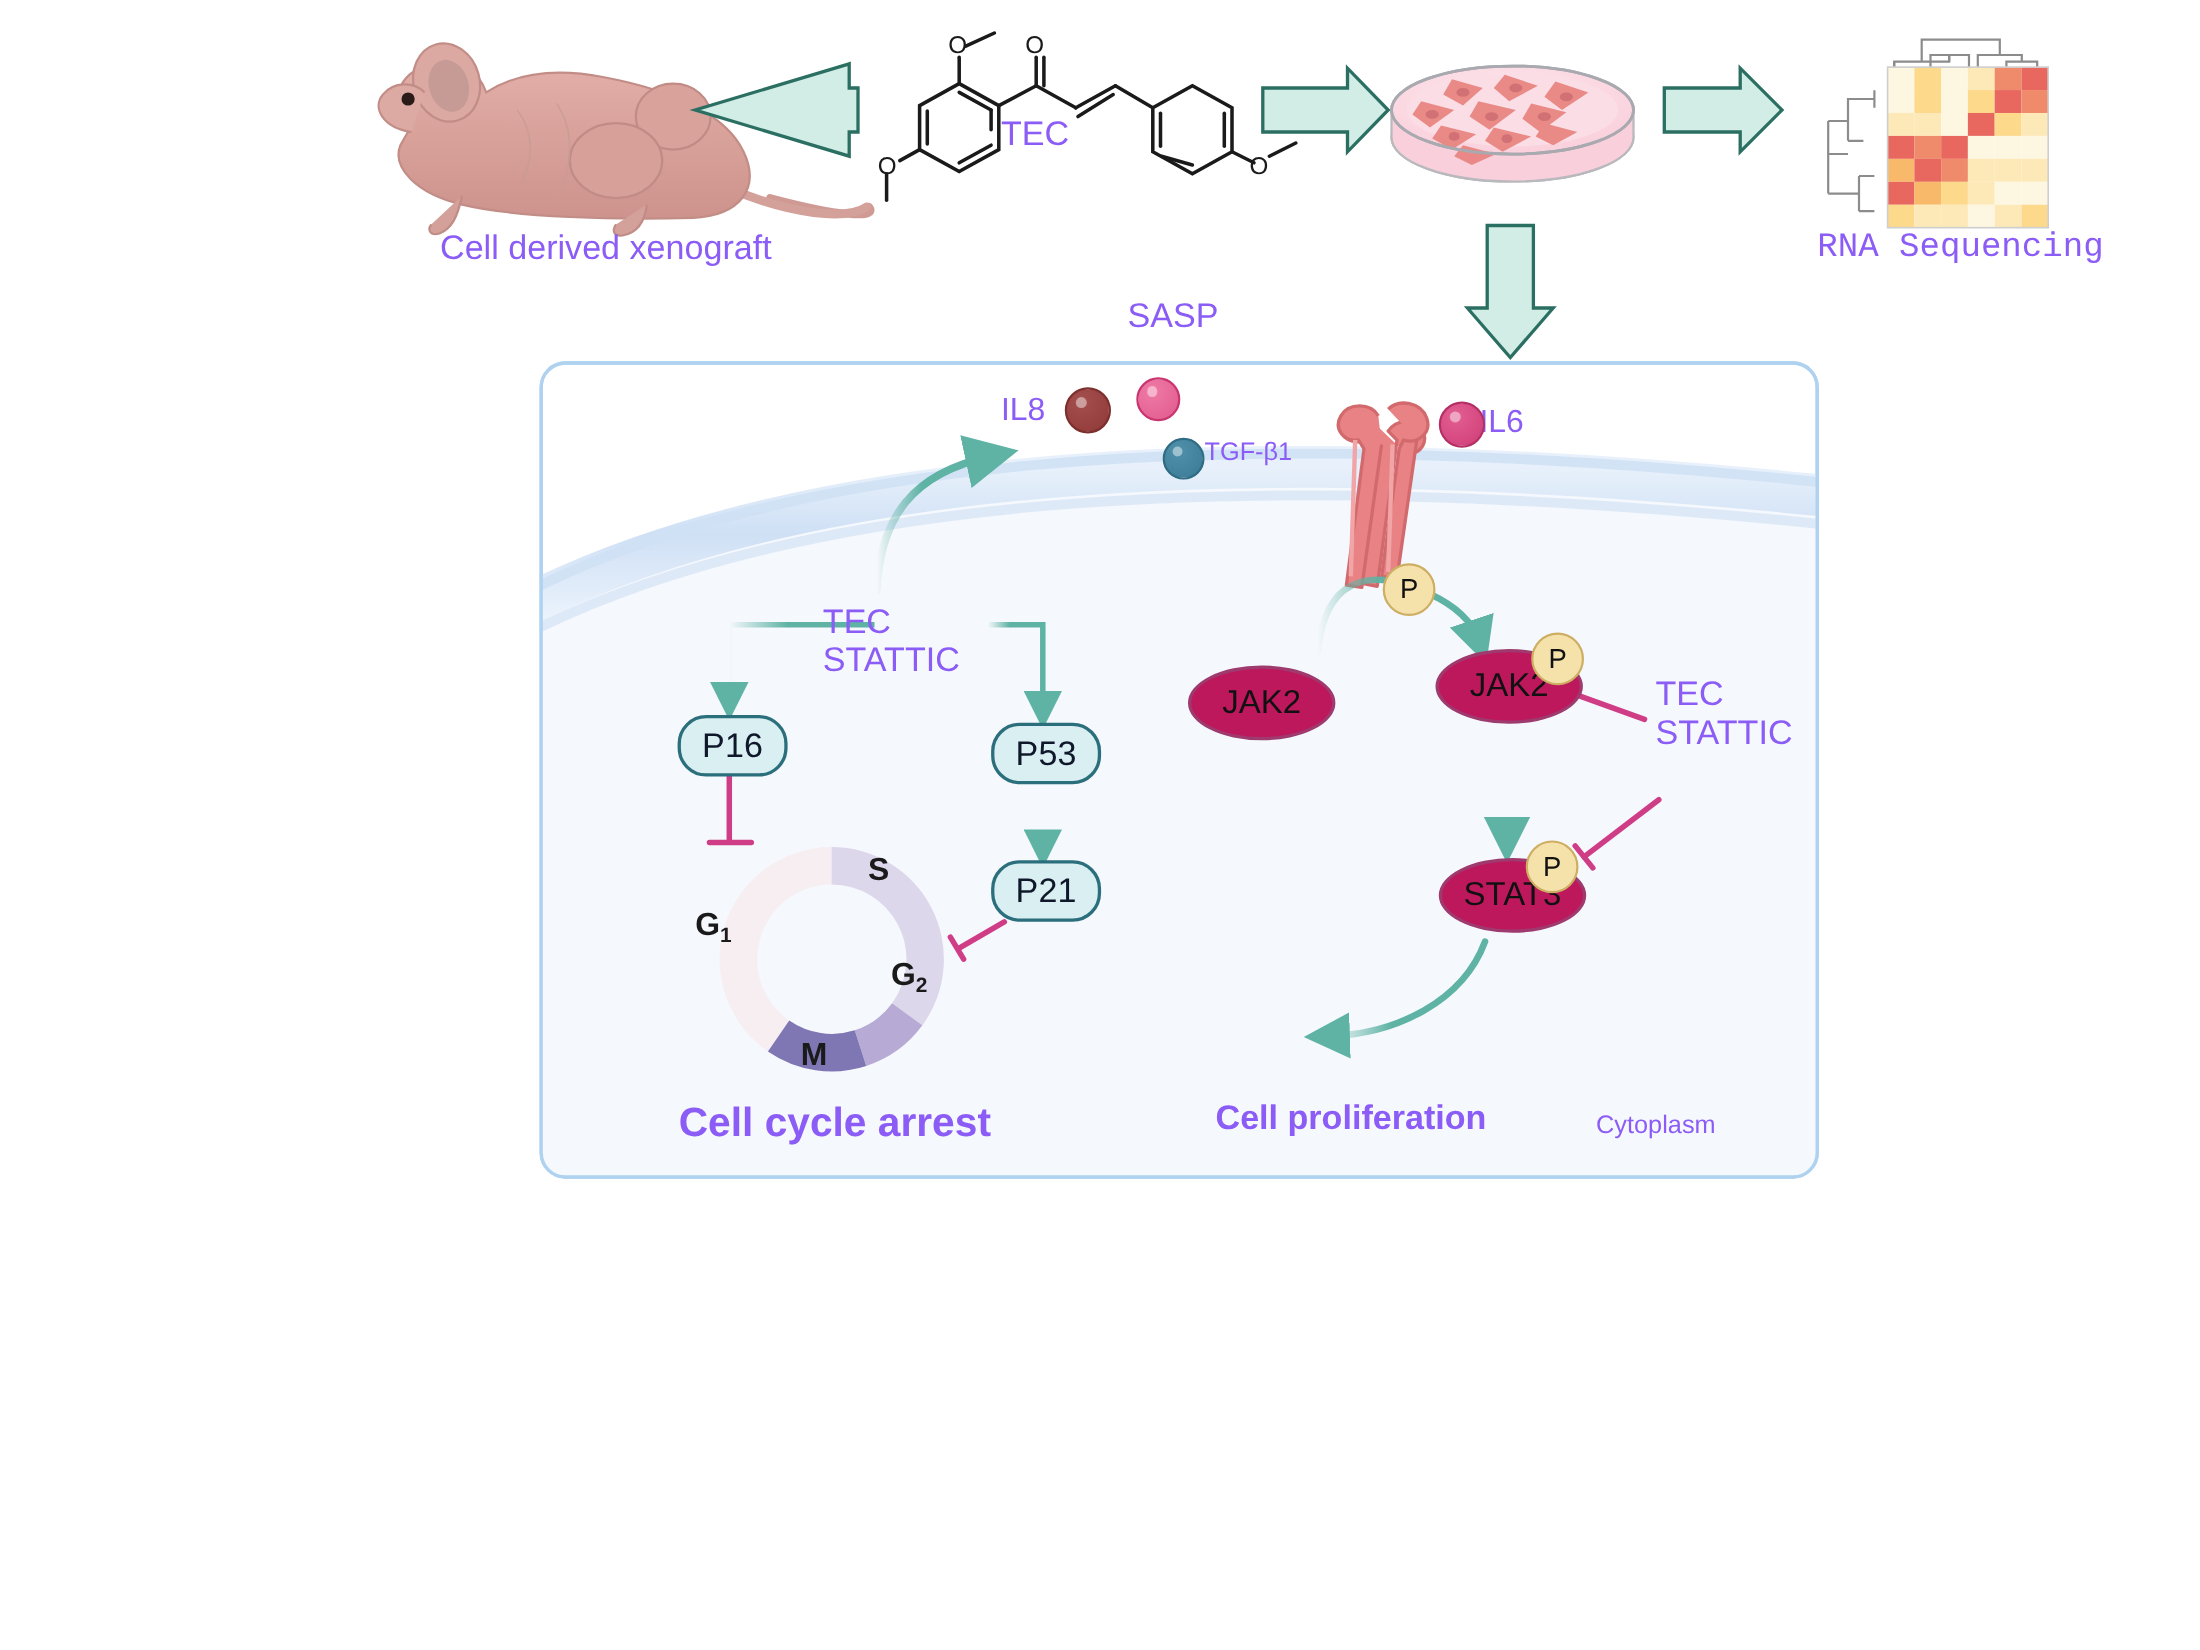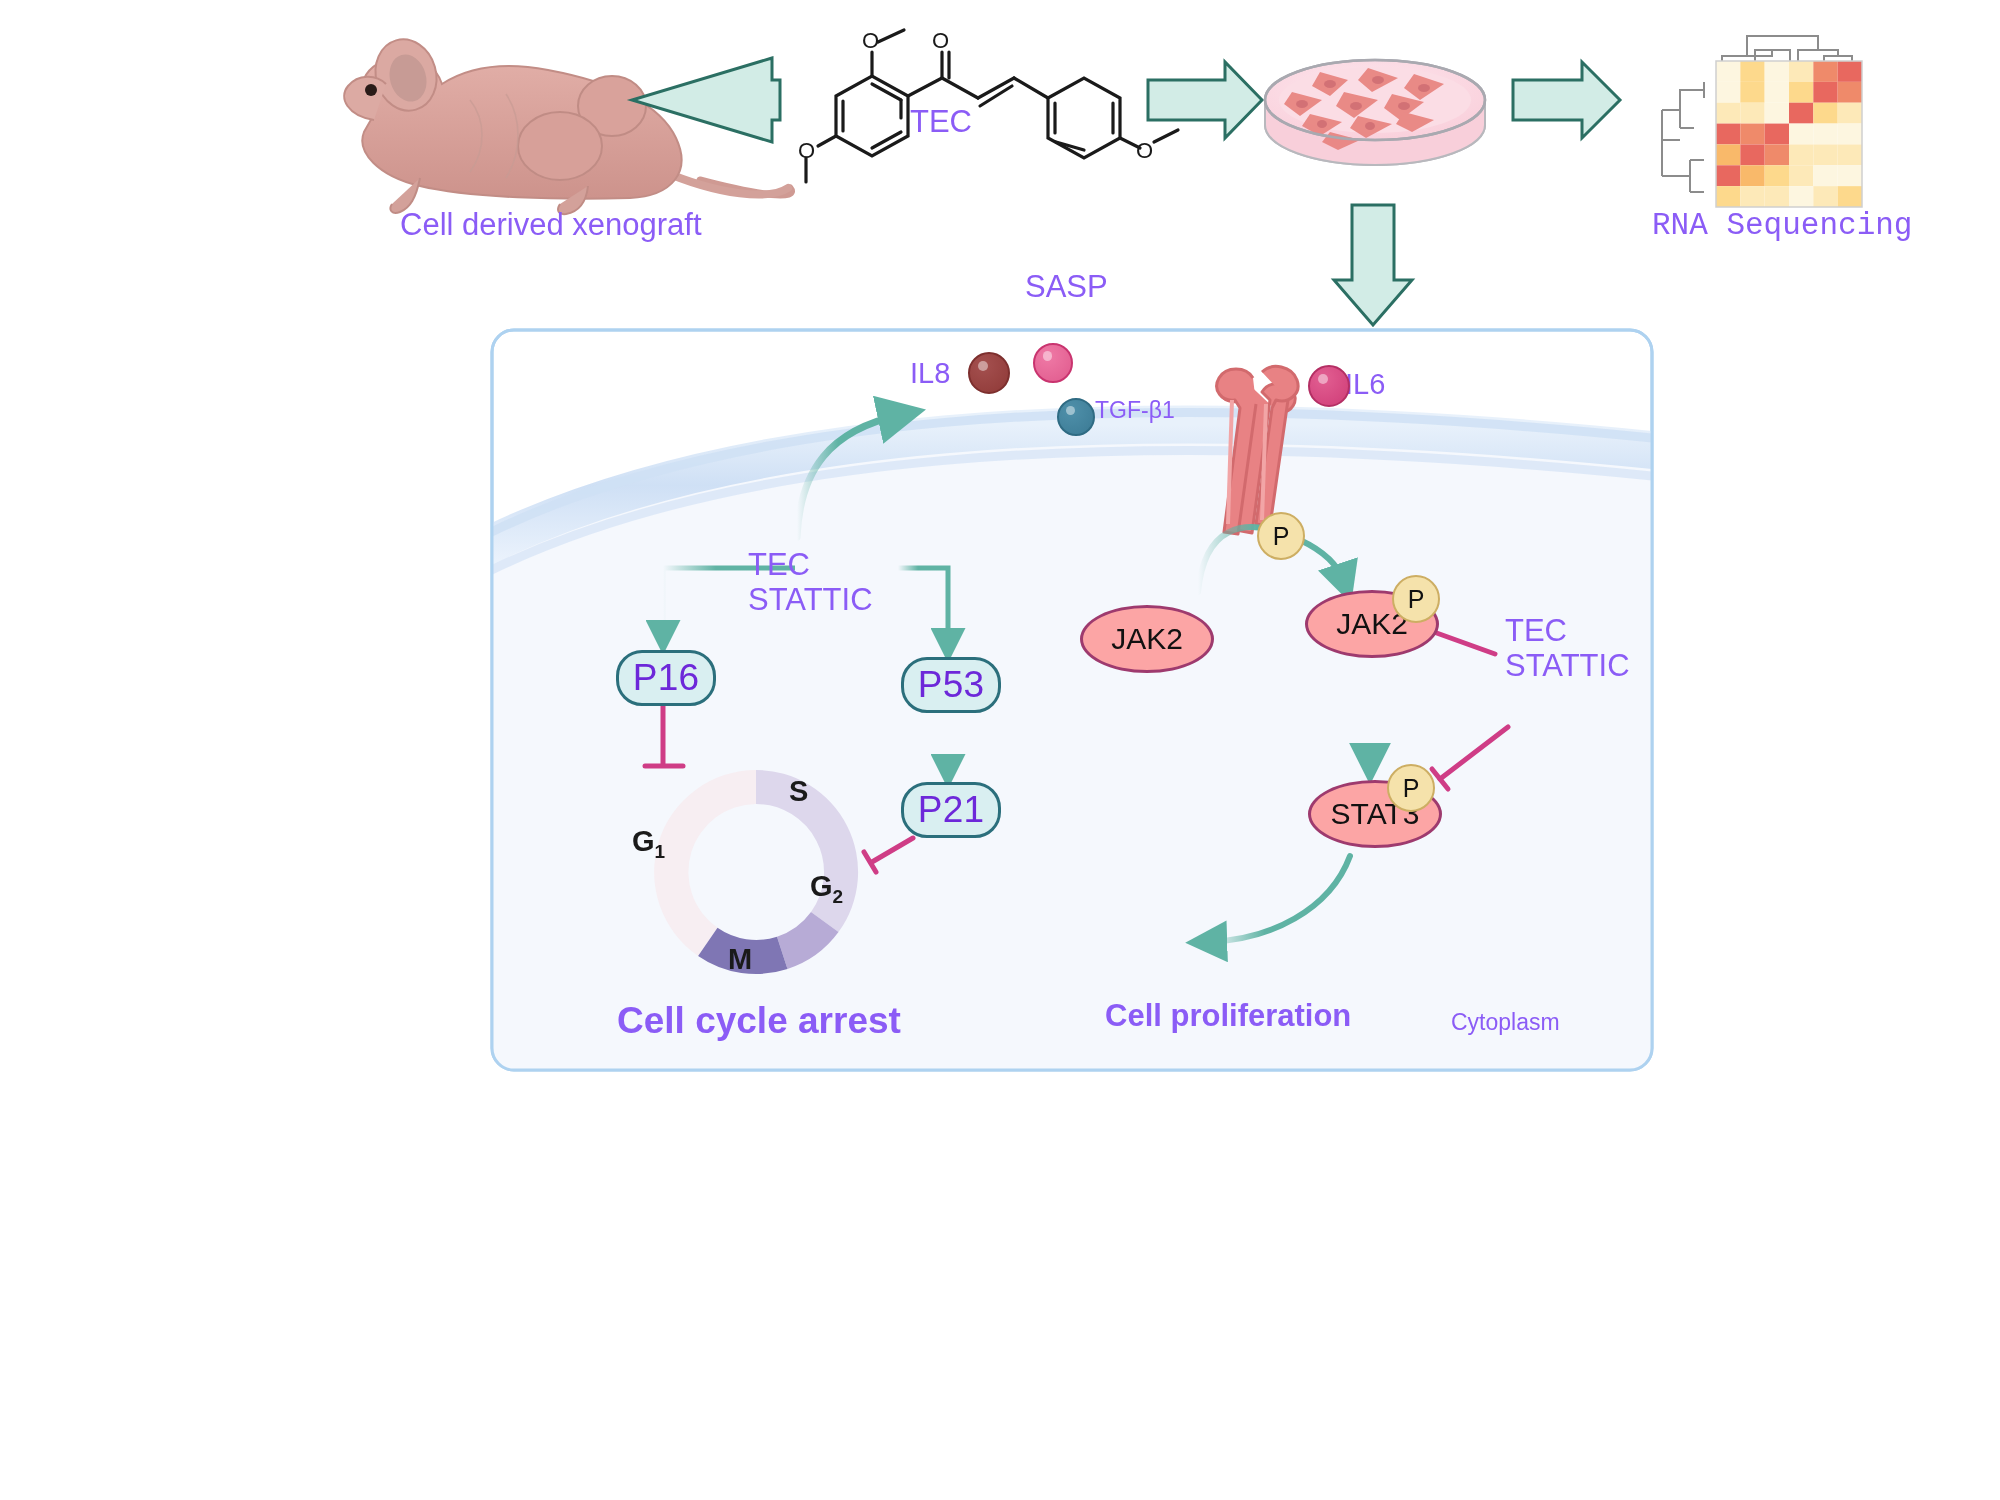--- a/index.html
+++ b/index.html
@@ -44,34 +44,34 @@
   .cc-g1 { left: 632px; top: 825px; }
   .cc-s  { left: 789px; top: 775px; }
   .cc-g2 { left: 810px; top: 870px; }
   .cc-m  { left: 728px; top: 943px; }
 
   .node {
     position: absolute;
     background: #d9eff1;
     border: 3.5px solid #2b6f7c;
     border-radius: 26px;
-    color: #6d28d9;
-    font-size: 37px;
+    color: #0f172a;
+    font-size: 31px;
     display: flex;
     align-items: center;
     justify-content: center;
     letter-spacing: .2px;
   }
   .n-p16 { left: 616px; top: 650px; width: 94px; height: 50px; }
   .n-p53 { left: 901px; top: 657px; width: 94px; height: 50px; }
   .n-p21 { left: 901px; top: 782px; width: 94px; height: 50px; }
 
   .oval {
     position: absolute;
-    background: #fca5a5;
+    background: #be185d;
     border: 3.5px solid #9e3a6e;
     border-radius: 50%;
     color: #111;
     font-size: 30px;
     display: flex;
     align-items: center;
     justify-content: center;
   }
   .o-jak2a { left: 1080px; top: 605px; width: 128px; height: 62px; }
   .o-jak2b { left: 1305px; top: 590px; width: 128px; height: 62px; }

